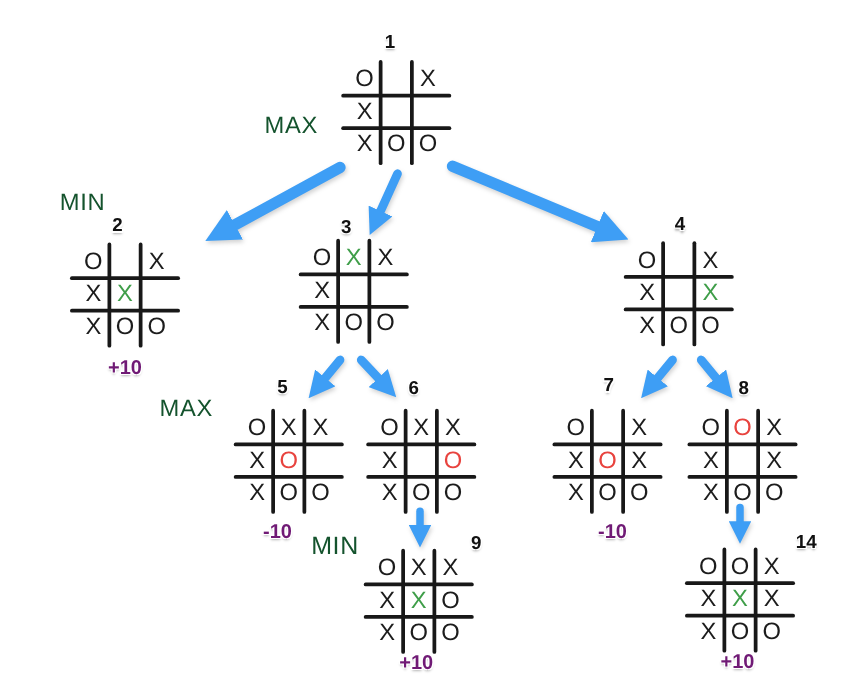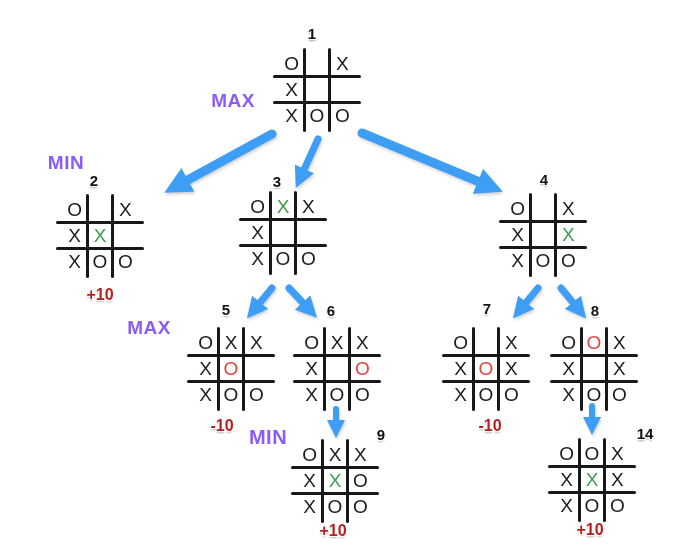--- a/index.html
+++ b/index.html
@@ -27,27 +27,27 @@
   .gl.h2{top:calc(66.66% - 1.3px);}
   
   .node-num{
     position:absolute;transform:translateX(-50%);
     font-size:15px;font-weight:700;color:#111;
     text-shadow:-1px -1px 0 #fff,1px -1px 0 #fff,-1px 1px 0 #fff,1px 1px 0 #fff,0 2px 2px rgba(0,0,0,.35);
   }
   
   .score{
     position:absolute;transform:translateX(-50%);
-    font-size:16px;font-weight:700;color:#b91c1c;
+    font-size:16px;font-weight:700;color:#701a75;
     text-shadow:-1px -1px 0 #fff,1px -1px 0 #fff,-1px 1px 0 #fff,1px 1px 0 #fff,0 2px 2px rgba(0,0,0,.3);
   }
   
   .lvl{
     position:absolute;transform:translateX(-50%);
-    font-size:19px;font-weight:700;color:#8b5cf6;letter-spacing:.5px;
+    font-size:19px;font-weight:400;color:#14532d;letter-spacing:.5px;
   }
   .lvl.big{font-size:20px;}
   svg.arrows{position:absolute;left:0;top:0;filter:drop-shadow(1px 2px 1.5px rgba(0,0,0,.18));}
   .arrow{stroke:#3E9EF5;stroke-linecap:round;fill:none;}
 </style>
 </head>
 <body>
 
 <div class="canvas">
 

